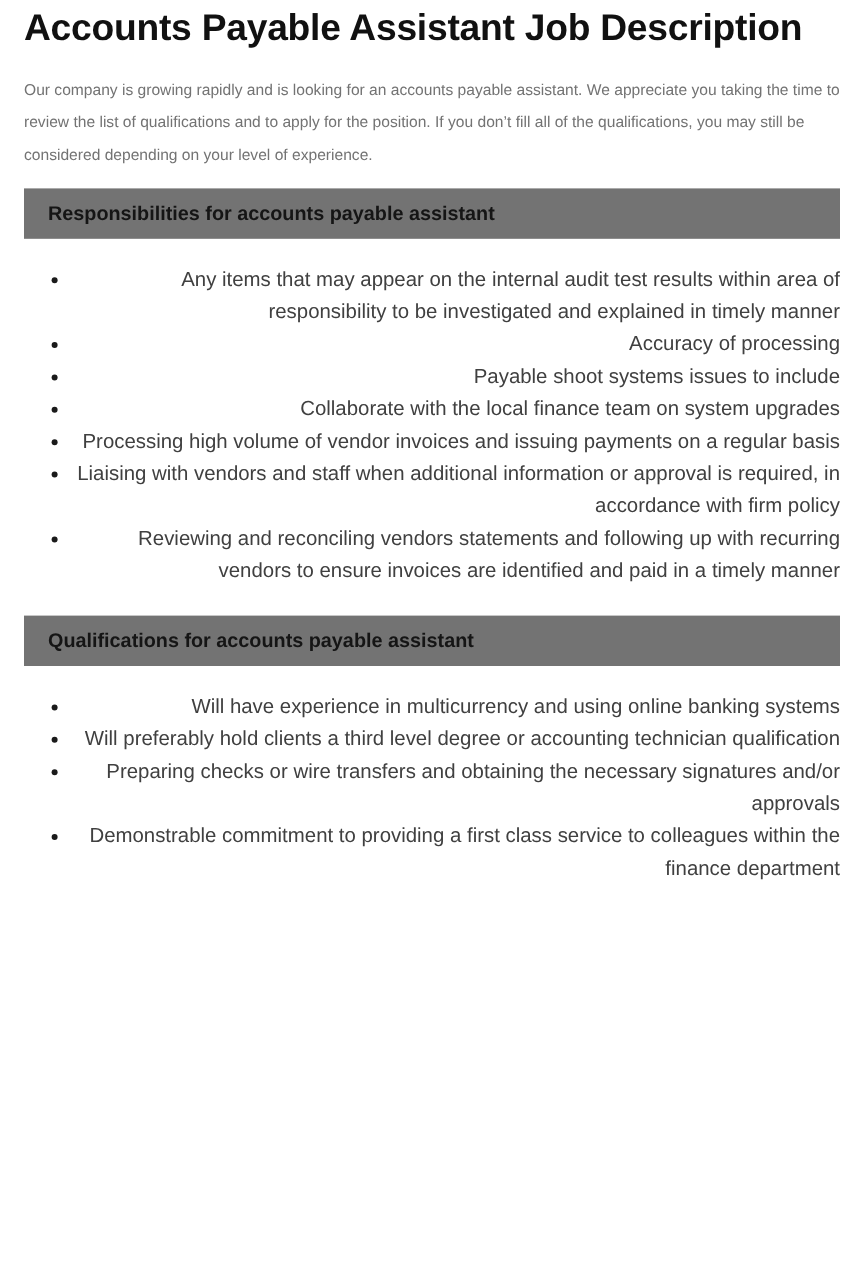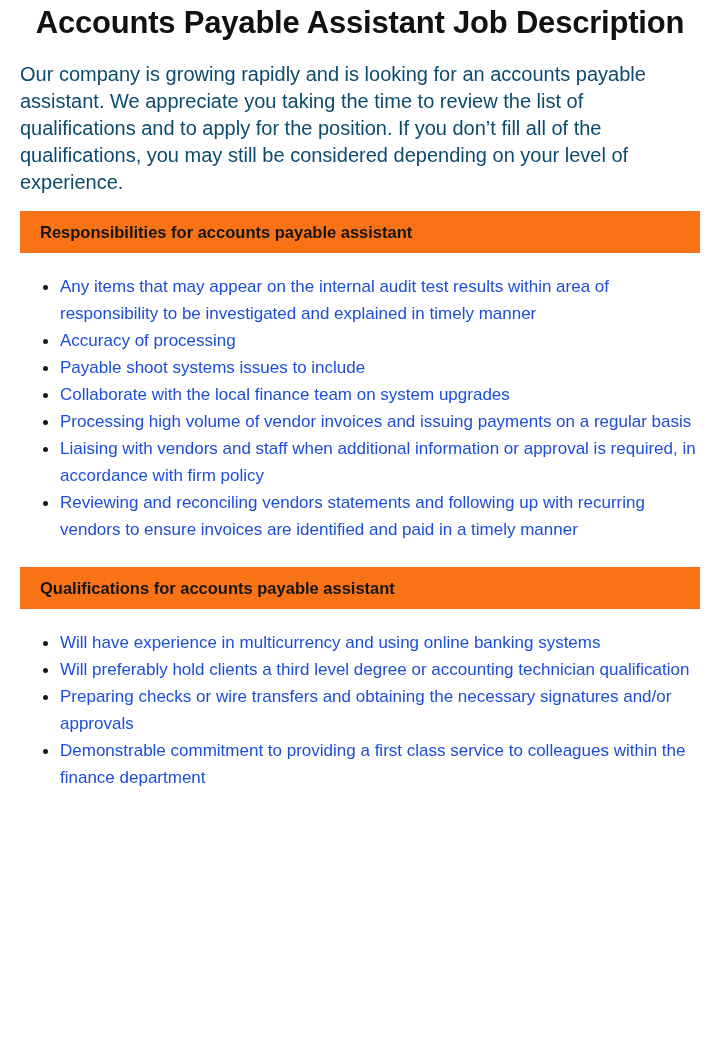--- a/index.html
+++ b/index.html
@@ -18,51 +18,52 @@
       padding: 0 20px 0 20px;
       box-sizing: border-box;
       width: 720px;
     }
     h1.title {
       margin: 0;
       padding-top: 2px;
       font-size: 31px;
       line-height: 42px;
       font-weight: bold;
-      text-align: center;
+      text-align: left;
       color: #111111;
       letter-spacing: -0.2px;
       white-space: nowrap;
     }
     p.intro {
       margin: 17px 0 0 0;
-      font-size: 20px;
+      font-size: 13px;
       line-height: 27px;
-      color: #0c4a6e;
+      color: #737373;
     }
     .section-header {
       margin-top: 15px;
-      background: #f97316;
+      background: #737373;
       height: 42px;
       line-height: 42px;
       padding-left: 20px;
       font-size: 16.5px;
       font-weight: bold;
       color: #151515;
     }
     ul.list {
       margin: 20px 0 0 0;
       padding: 0 0 0 40px;
       list-style: none;
     }
     ul.list li {
       position: relative;
       font-size: 17px;
       line-height: 27px;
-      color: #1d4ed8;
+      color: #404040;
+      text-align: right;
     }
     ul.list li::before {
       content: "";
       position: absolute;
       left: -17px;
       top: 12px;
       width: 5px;
       height: 5px;
       border-radius: 50%;
       background: #1a1a1a;

